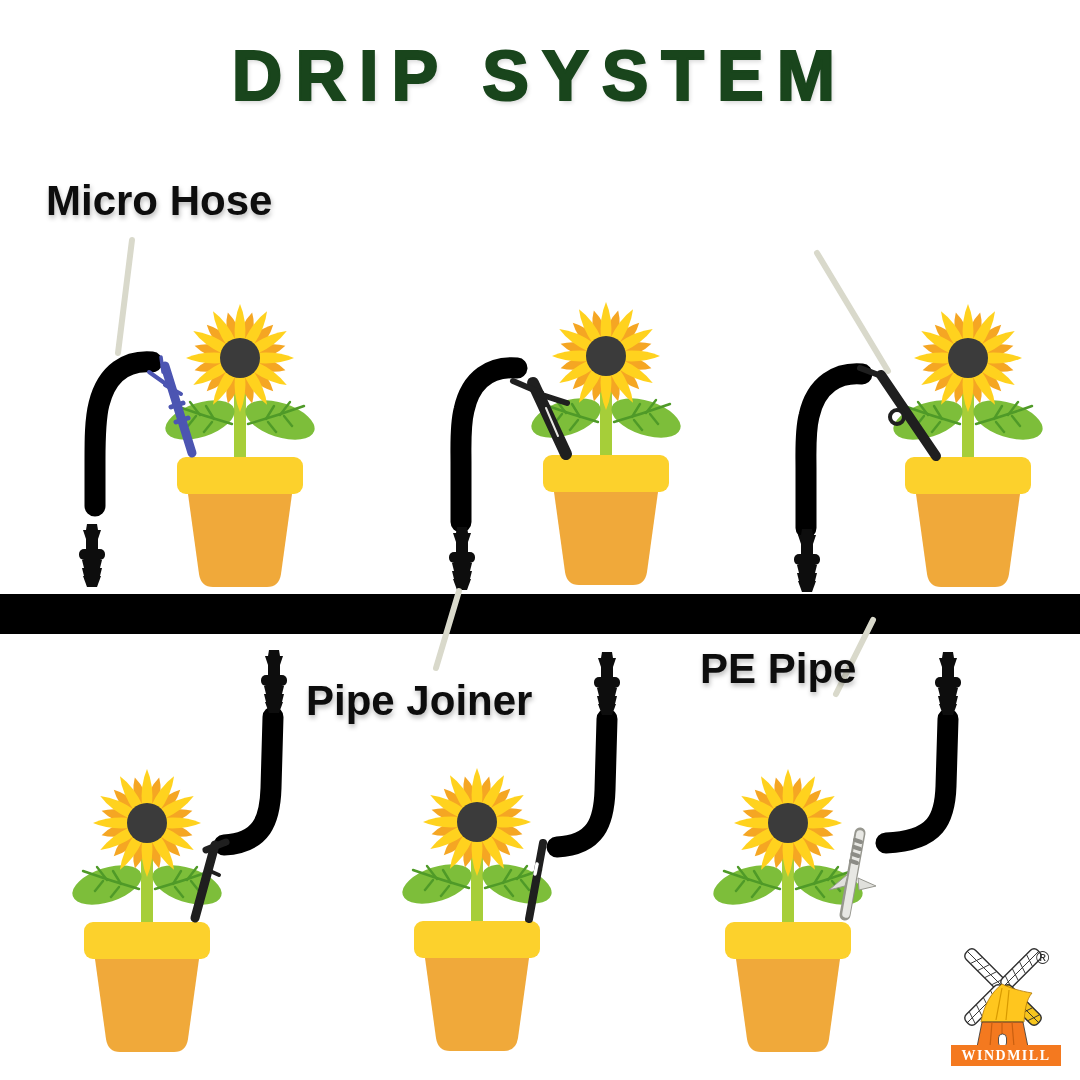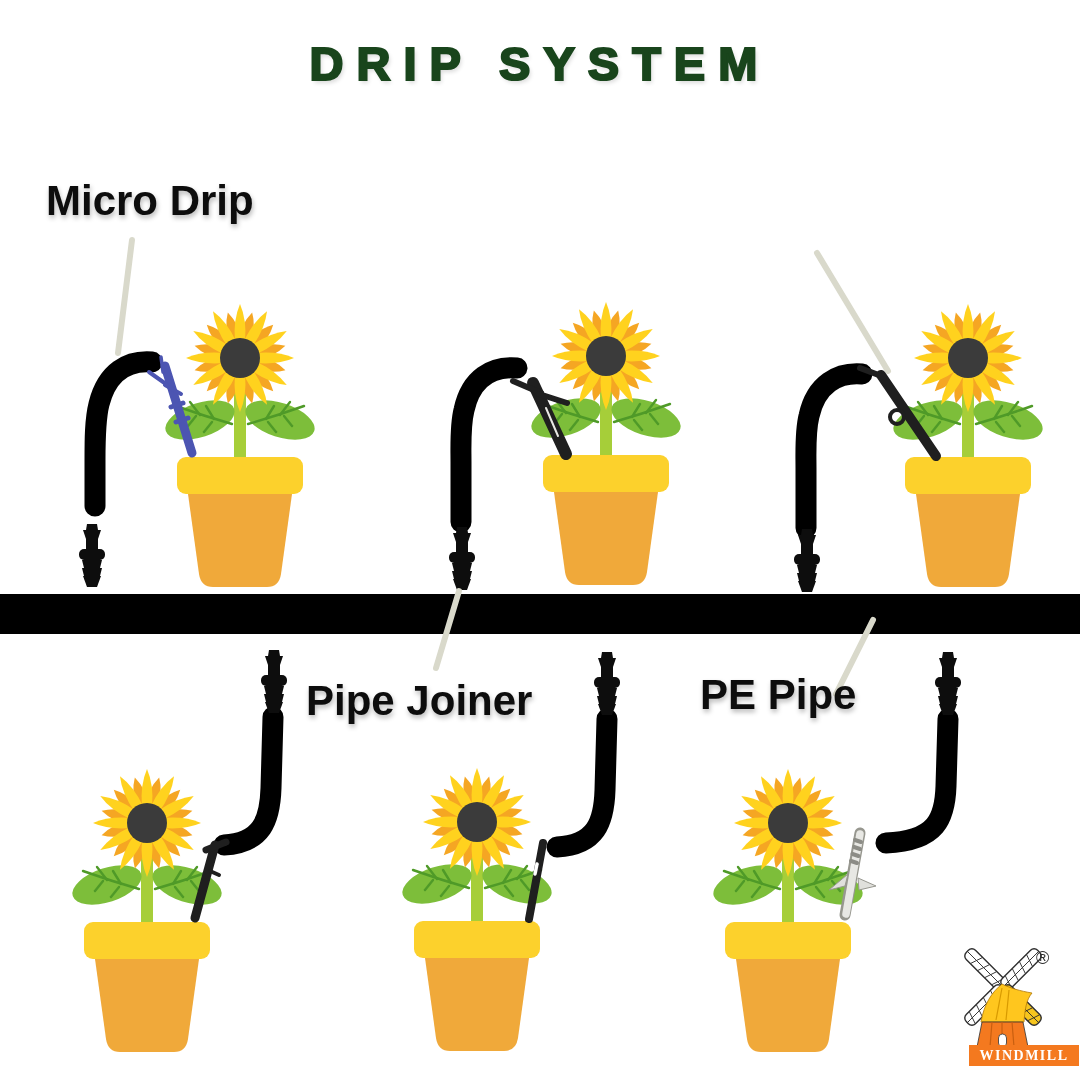--- a/index.html
+++ b/index.html
@@ -2,33 +2,33 @@
 <html style="--title-green: #19451c; --label-black: #0d0d0d; --pointer-line: #d9d9cb; --pipe-black: #000000; --petal-front: #ffd21e; --petal-back: #f5a623; --flower-center: #3b3b3b; --stem-green: #a6ce39; --leaf-green: #7dbe3a; --leaf-vein: #4f9a28; --pot-rim: #fcd12c; --pot-body: #f0a93a; --pen-blue: #4c55b2; --pen-black: #1f1f1f; --logo-orange: #f4791f; --logo-yellow: #ffc61e;"><head>
 <meta charset="utf-8">
 <style>
   html,body{margin:0;padding:0;background:#ffffff;}
   .canvas{
     position:relative;width:1080px;height:1080px;background:#ffffff;
     overflow:hidden;font-family:"Liberation Sans", sans-serif;
   }
   .title{
     position:absolute;left:0;right:0;top:36px;margin:0;text-align:center;
-    font-size:47px;font-weight:bold;letter-spacing:13px;
+    font-size:70px;font-weight:bold;letter-spacing:13px;
     color:var(--title-green);
     -webkit-text-stroke:2.2px var(--title-green);
     text-shadow:2px 3px 4px rgba(0,0,0,0.15);
   }
   .lbl{
     position:absolute;font-size:42px;font-weight:bold;color:var(--label-black);
     text-shadow:1px 3px 5px rgba(0,0,0,0.28);white-space:nowrap;line-height:1;
   }
   #lbl-micro-hose{left:46px;top:180px;}
   #lbl-drip-pen{left:710px;top:195px;}
   #lbl-micro-joiner{left:306px;top:680px;}
-  #lbl-pe-pipe{left:700px;top:674px;}
+  #lbl-pe-pipe{left:700px;top:648px;}
   .scene{position:absolute;left:0;top:0;}
   
   .petalB use{fill:var(--petal-back);}
   .petalF use{fill:var(--petal-front);}
   .fcenter{fill:var(--flower-center);}
   .stem{fill:var(--stem-green);}
   .leaf{fill:var(--leaf-green);}
   .vein{stroke:var(--leaf-vein);stroke-width:2.4;fill:none;stroke-linecap:round;}
   .pot-rim{fill:var(--pot-rim);}
   .pot-body{fill:var(--pot-body);}
@@ -40,21 +40,21 @@
   .pen-black{stroke:var(--pen-black);stroke-linecap:round;}
   .pen-white-outer{stroke:#97978f;stroke-linecap:round;}
   .pen-white-inner{stroke:#e8e8e4;stroke-linecap:round;}
   .pen-white-tick{stroke:#8c8c86;stroke-linecap:round;}
   .blade-white{fill:#ffffff;stroke:#2f2f2f;}
   .blade-yellow{fill:#f6c51e;stroke:#2f2f2f;}
   .logo-banner{
     position:absolute;left:951px;top:1045px;width:110px;height:21px;
     background:var(--logo-orange);color:#ffffff;
     font-family:"Liberation Serif", serif;font-weight:bold;font-size:14px;
-    letter-spacing:1.5px;text-align:center;line-height:21px;margin-left:18px;
+    letter-spacing:1.5px;text-align:center;line-height:21px;
   }
   .logo-reg{
     position:absolute;left:1036px;top:949px;font-size:18px;color:#2f2f2f;line-height:1;
   }
 </style>
 </head>
 <body>
 
 <div class="canvas">
 
@@ -222,19 +222,19 @@
       <path d="M 1009 990 L 1006 1020" stroke="#d89a00" stroke-width="1.2" fill="none"></path>
       <path d="M 982 1022 L 1023 1022 L 1028 1047 L 977 1047 Z" fill="#f4791f" stroke="#333333" stroke-width="0.8"></path>
       <line x1="992" y1="1022" x2="990" y2="1047" stroke="#c85f10" stroke-width="1.2"></line>
       <line x1="1002" y1="1022" x2="1002" y2="1047" stroke="#c85f10" stroke-width="1.2"></line>
       <line x1="1012" y1="1022" x2="1014" y2="1047" stroke="#c85f10" stroke-width="1.2"></line>
       <rect x="998.5" y="1034" width="8" height="13" rx="4" fill="#ffffff" stroke="#333333" stroke-width="0.8"></rect>
     </g>
   </svg>
 
   <h1 class="title">DRIP SYSTEM</h1>
-  <div class="lbl" id="lbl-micro-hose">Micro Drip</div>
+  <div class="lbl" id="lbl-micro-hose">Micro Hose</div>
   <div class="lbl" id="lbl-micro-joiner">Pipe Joiner</div>
   <div class="lbl" id="lbl-pe-pipe">PE Pipe</div>
 
   <div class="logo-reg">®</div>
   <div class="logo-banner">WINDMILL</div>
 </div>
 
 </body></html>

